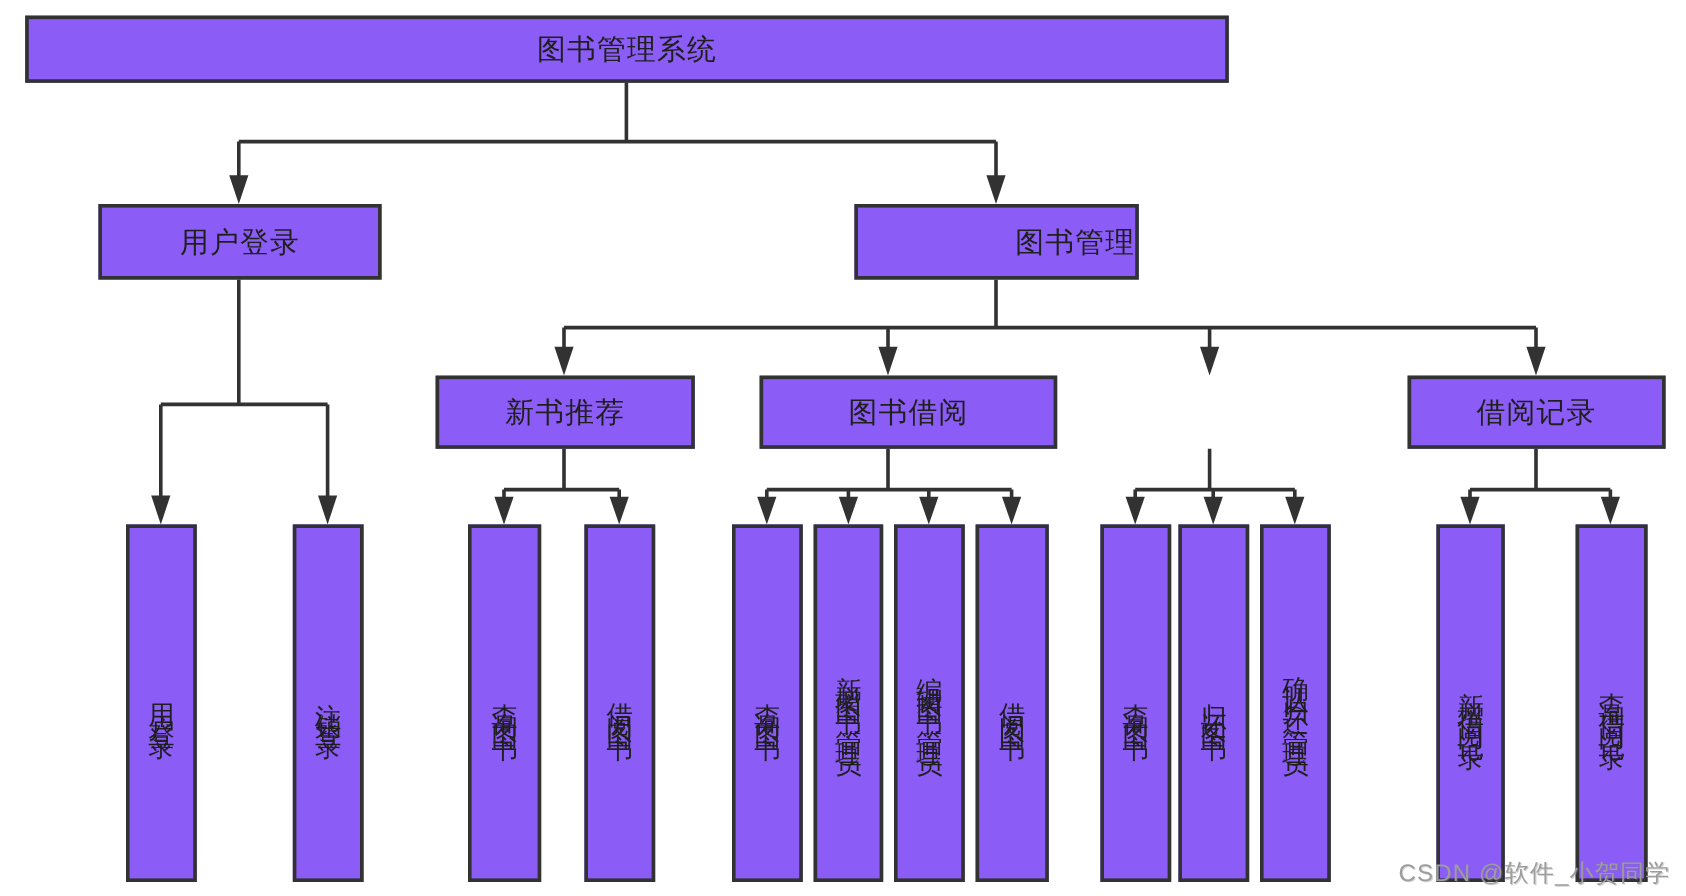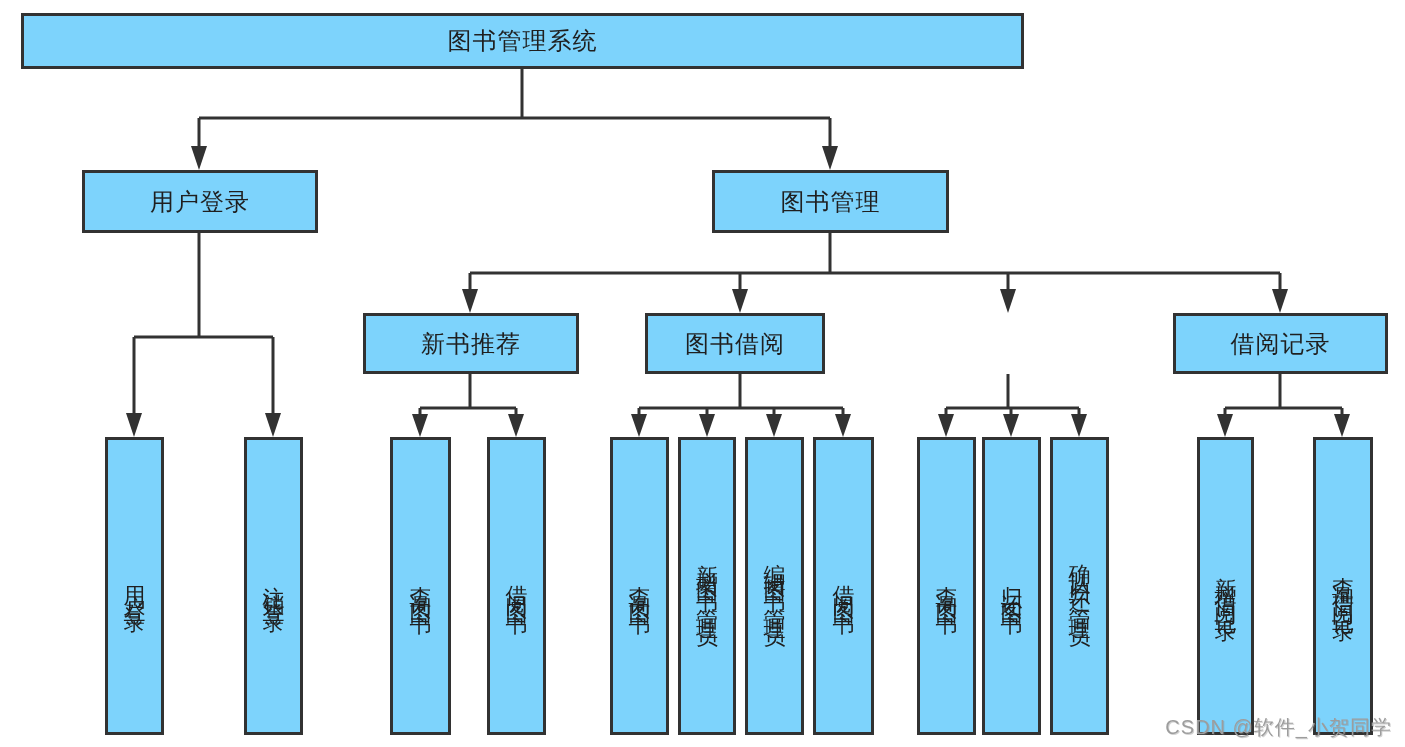--- a/index.html
+++ b/index.html
@@ -8,21 +8,21 @@
     width:1405px;height:747px;
     background:#ffffff;
     font-family:"Liberation Sans","DejaVu Sans",sans-serif;
     overflow:hidden;
   }
   #wires{position:absolute;left:0;top:0;}
   .node{
     position:absolute;
     box-sizing:border-box;
     border:3px solid #323232;
-    background:#7dd3fc;
+    background:#8b5cf6;
     display:flex;
     align-items:center;
     justify-content:center;
     color:#1f1f1f;
     font-size:24px;
     letter-spacing:1px;
     white-space:nowrap;
   }
   .vnode{font-size:22px;letter-spacing:0;}
   .vnode .vtext{
@@ -95,28 +95,28 @@
     </g>
   </svg>
 
   <div class="node" style="left:21px;top:13px;width:1003px;height:56px;">
     <span>图书管理系统</span>
   </div>
 
   <div class="node" style="left:82px;top:170px;width:236px;height:63px;">
     <span>用户登录</span>
   </div>
-  <div class="node" style="left:712px;top:170px;width:237px;height:63px;">
+  <div class="node" style="left:712px;top:170px;width:237px;height:63px;justify-content:flex-end;">
     <span>图书管理</span>
   </div>
 
   <div class="node" style="left:363px;top:313px;width:216px;height:61px;justify-content:center;">
     <span>新书推荐</span>
   </div>
-  <div class="node" style="left:633px;top:313px;width:180px;height:61px;margin-left:12px;">
+  <div class="node" style="left:633px;top:313px;width:248px;height:61px;">
     <span>图书借阅</span>
   </div>
   <div class="node" style="left:1173px;top:313px;width:215px;height:61px;">
     <span>借阅记录</span>
   </div>
 
   <div class="node vnode" style="left:105px;top:437px;width:59px;height:298px;">
     <span class="vtext">用户登录</span>
   </div>
   <div class="node vnode" style="left:244px;top:437px;width:59px;height:298px;">

